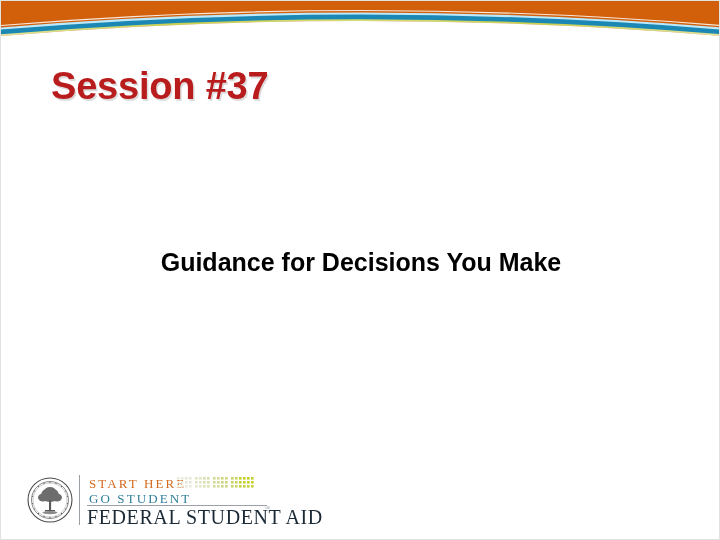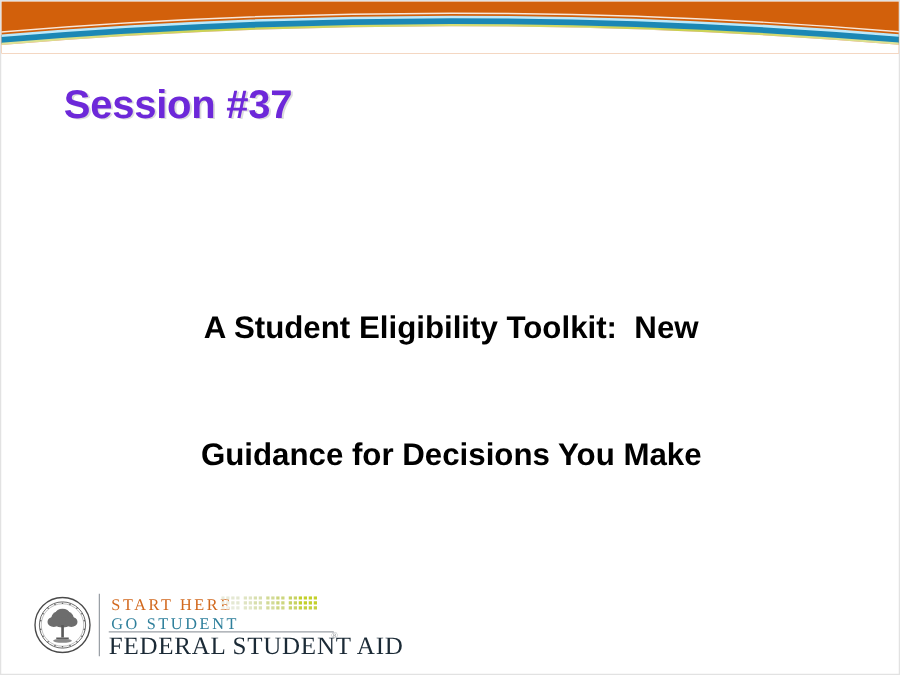--- a/index.html
+++ b/index.html
@@ -31,23 +31,23 @@
     overflow: hidden;
   }
   .banner svg { display: block; }
 
   
   .slide-title {
     position: absolute;
     left: 50px;
     top: 64px;
     width: 620px;
-    font-size: 32px;
+    font-size: 38px;
     font-weight: bold;
-    color: #6d28d9;
+    color: #b91c1c;
     letter-spacing: -0.2px;
     text-shadow: 1.5px 1.5px 0 rgba(140,140,140,0.30);
     white-space: pre;
   }
 
   
   .body-block {
     position: absolute;
     left: 60px;
     top: 176px;
@@ -163,21 +163,20 @@
 
       <path d="M0,33.2 Q360,3.2 720,33.2 L720,35.0 Q360,5.0 0,35.0 Z" fill="url(#greenEdge)"></path>
 
       <path d="M0,35 Q360,5 720,35 L720,42 L0,42 Z" fill="#ffffff"></path>
     </svg>
   </div>
 
   <div class="slide-title">Session #37</div>
 
   <div class="body-block">
-    <span class="body-line">A Student Eligibility Toolkit:  New</span>
     <span class="body-line">Guidance for Decisions You Make</span>
     <span class="body-gap"></span>
     
     
     
   </div>
 
   <div class="logo">
 
     <svg class="logo-seal" viewBox="0 0 46 46">

